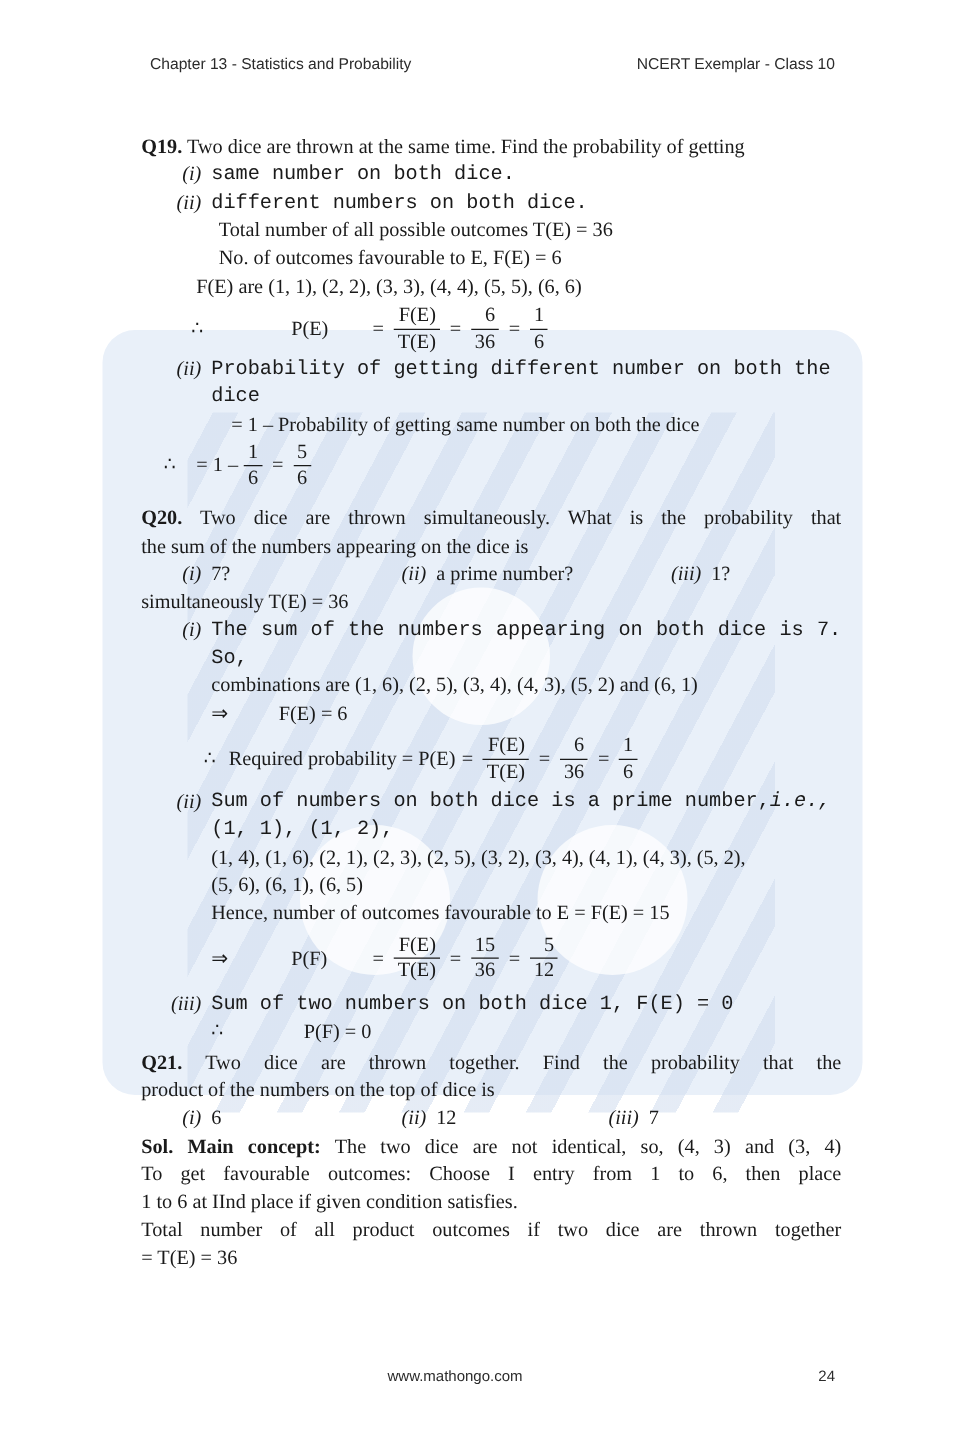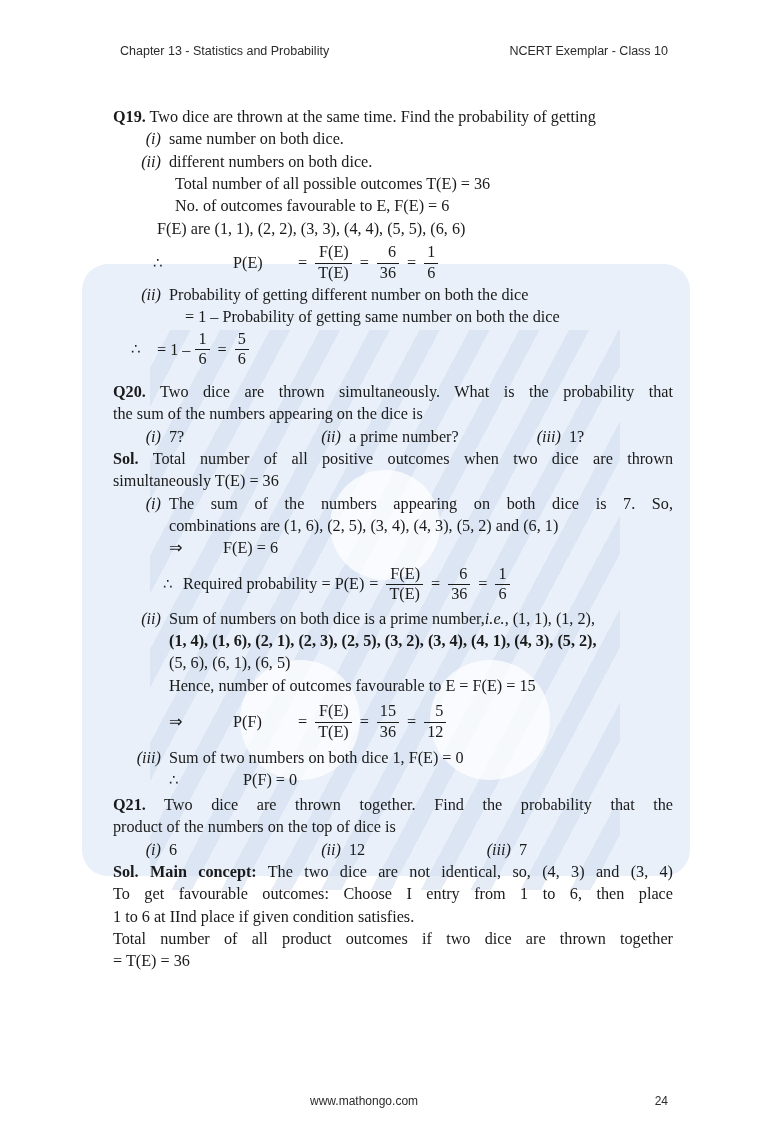--- a/index.html
+++ b/index.html
@@ -89,21 +89,21 @@
 
   
   .li { display: flex; padding-left: 18px; }
   .li .rn {
     flex: 0 0 auto;
     min-width: 30px;
     text-align: right;
     font-style: italic;
     margin-right: 8px;
   }
-  .li .body { flex: 1 1 auto; }
+  .li .body { flex: 1 1 auto; font-family: Liberation Mono, monospace; }
 
   
   .mathline {
     display: flex;
     align-items: center;
     font-size: 16.2px;
   }
   .therefore { font-size: 15px; }
   .frac {
     display: inline-flex;
@@ -221,24 +221,20 @@
     <span class="opt" style="width:220px;">
       <span class="rn">(ii)</span>
       <span>a prime number?</span>
     </span>
     <span class="opt">
       <span class="rn">(iii)</span>
       <span>1?</span>
     </span>
   </div>
 
-  <div class="justify-all">
-    <span class="b">Sol.</span>
-    <span>Total number of all positive outcomes when two dice are thrown</span>
-  </div>
   <div class="line">simultaneously T(E) = 36</div>
 
   <div class="li">
     <span class="rn">(i)</span>
     <span class="body justify-all">The sum of the numbers appearing on both dice is 7. So,</span>
   </div>
   <div class="line" style="padding-left:56px;">combinations are (1, 6), (2, 5), (3, 4), (4, 3), (5, 2) and (6, 1)</div>
 
   <div class="mathline">
     <span style="width:110px;padding-left:56px;">⇒</span>
@@ -264,21 +260,21 @@
       <span class="den">6</span>
     </span>
   </div>
 
   <div class="li" style="margin-top:4px;">
     <span class="rn">(ii)</span>
     <span class="body">
       <span>Sum of numbers on both dice is a prime number,</span><span class="i">i.e.,</span> <span>(1, 1), (1, 2),</span>
     </span>
   </div>
-  <div class="line" style="padding-left:56px;font-weight:bold;">(1, 4), (1, 6), (2, 1), (2, 3), (2, 5), (3, 2), (3, 4), (4, 1), (4, 3), (5, 2),</div>
+  <div class="line" style="padding-left:56px;">(1, 4), (1, 6), (2, 1), (2, 3), (2, 5), (3, 2), (3, 4), (4, 1), (4, 3), (5, 2),</div>
   <div class="line" style="padding-left:56px;">(5, 6), (6, 1), (6, 5)</div>
   <div class="line" style="padding-left:56px;">Hence, number of outcomes favourable to E = F(E) = 15</div>
 
   <div class="mathline" style="margin-top:6px;margin-bottom:4px;">
     <span style="width:120px;padding-left:56px;">⇒</span>
     <span style="width:62px;">P(F)</span>
     <span class="eq">=</span>
     <span class="frac">
       <span class="num">F(E)</span>
       <span class="den">T(E)</span>

